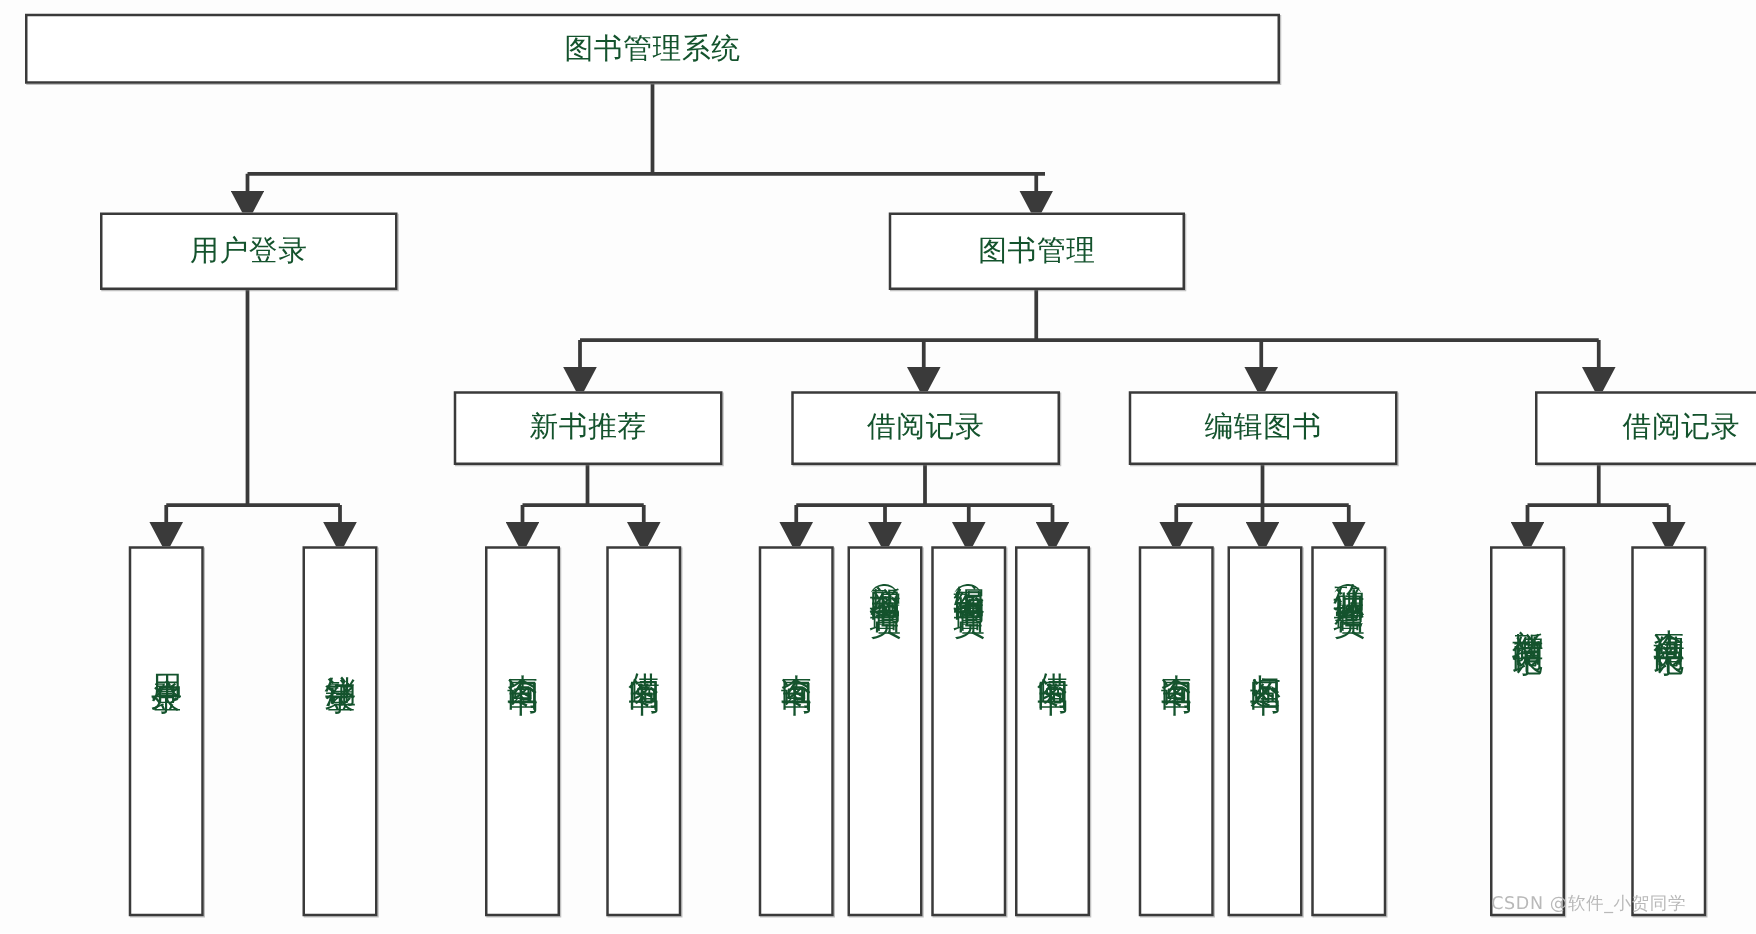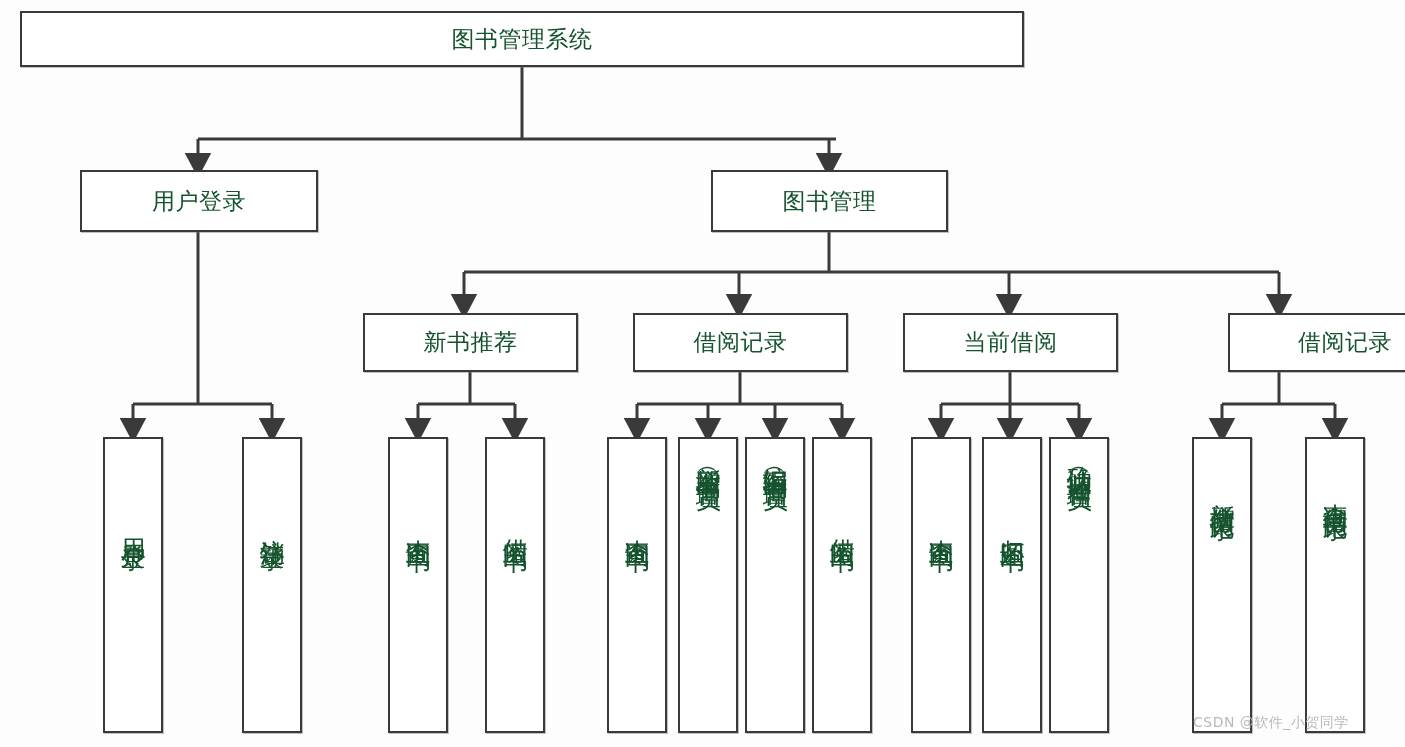--- a/index.html
+++ b/index.html
@@ -136,21 +136,21 @@
     <span class="lbl">新书推荐</span>
   </div>
 
   <div class="node h" style="left:711px; top:170px; width:237px; height:62px;">
     <span class="lbl">图书管理</span>
   </div>
   <div class="node h" style="left:633px; top:313px; width:215px; height:59px;">
     <span class="lbl">借阅记录</span>
   </div>
   <div class="node h" style="left:903px; top:313px; width:215px; height:59px;">
-    <span class="lbl">当前借阅</span>
+    <span class="lbl">编辑图书</span>
   </div>
   <div class="node h" style="left:1228px; top:313px; width:234px; height:59px;">
     <span class="lbl">借阅记录</span>
   </div>
 
   <div class="node v" style="left:103px; top:437px; width:60px; height:296px; padding-top:80px;">
     <span class="lbl">用户登录</span>
   </div>
   <div class="node v" style="left:242px; top:437px; width:60px; height:296px; padding-top:80px;">
     <span class="lbl">注销登录</span>

